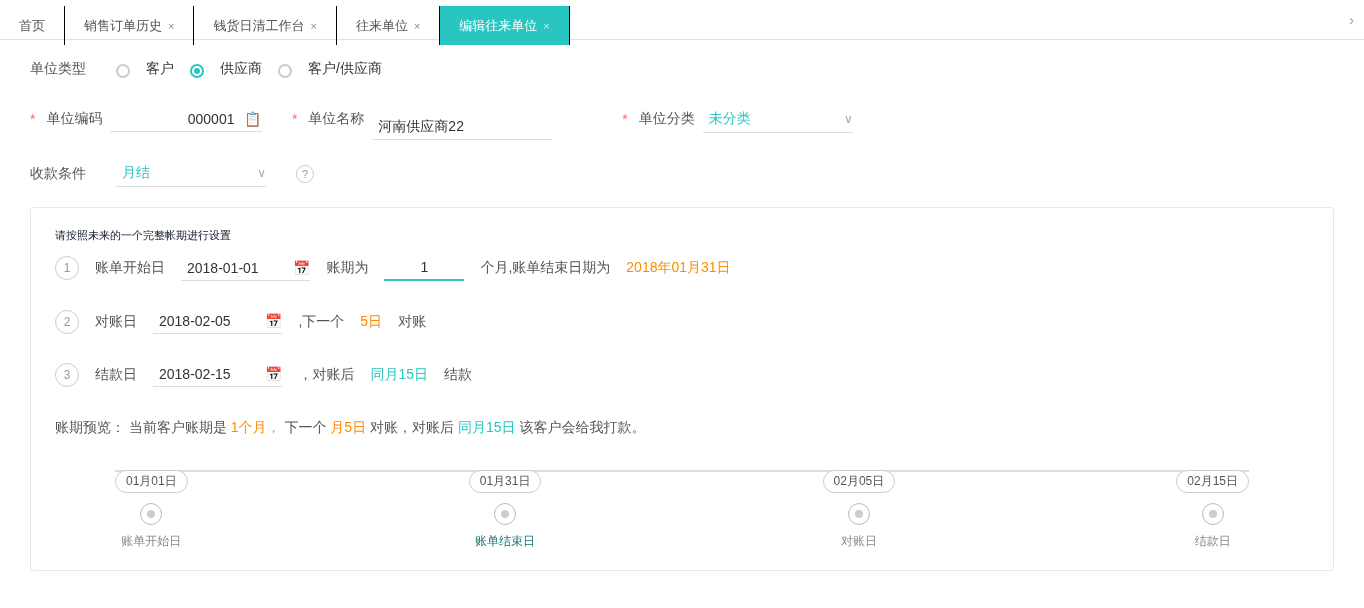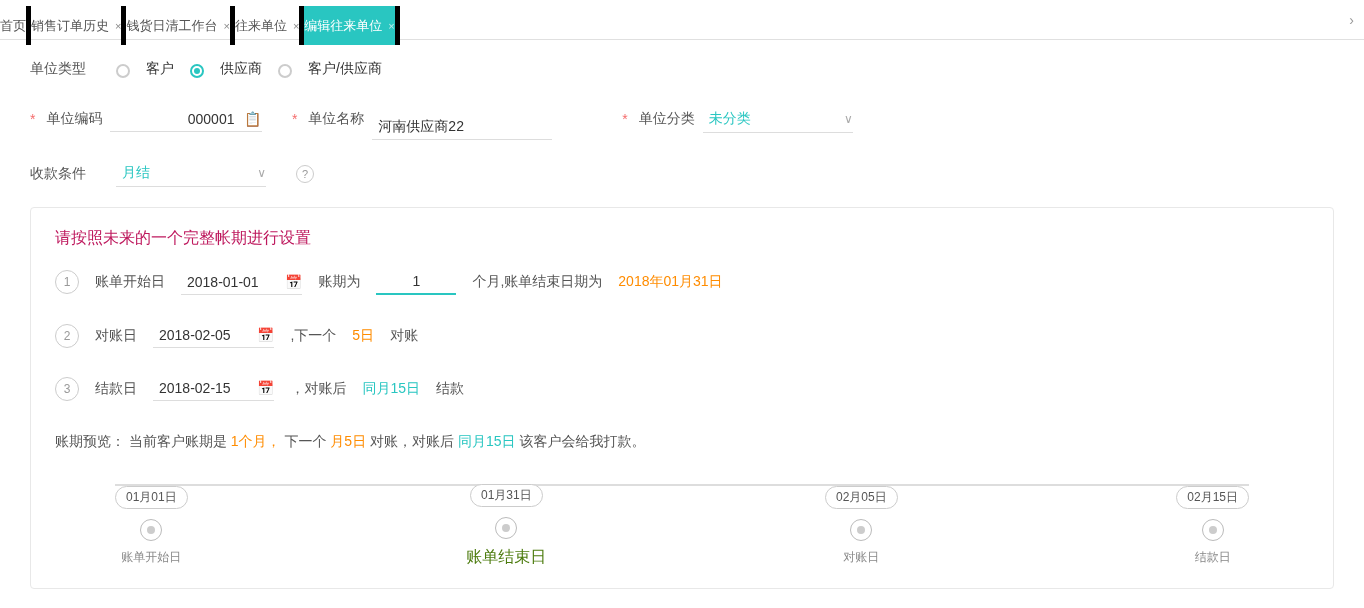--- a/index.html
+++ b/index.html
@@ -10,26 +10,26 @@
       display: flex;
       align-items: center;
       background: #fff;
       border-bottom: 1px solid #e0e0e0;
       height: 40px;
       padding-left: 0;
     }
     .tab-item {
       display: flex;
       align-items: center;
-      padding: 0 0;
+      padding: 0 19px;
       height: 100%;
       cursor: pointer;
       font-size: 13px;
       color: #555;
-      border-right: 5px solid #000000;
+      border-right: 1px solid #000000;
       white-space: nowrap;
       gap: 6px;
       margin-top: 12px;
     }
     .tab-item.active {
       background: #29c6c1;
       color: #fff;
     }
     .tab-close {
       font-size: 11px;
@@ -157,23 +157,23 @@
     }
 
     
     .card {
       border: 1px solid #e8e8e8;
       border-radius: 4px;
       padding: 20px 24px;
       margin-bottom: 20px;
     }
     .card-title {
-      font-size: 16px;
-      color: #be185d;
-      margin-bottom: 20px;
+      font-size: 11px;
+      color: #0f172a;
+      margin-bottom: 12px;
     }
 
     
     .step-row {
       display: flex;
       align-items: center;
       gap: 16px;
       margin-bottom: 28px;
     }
     .step-number {
@@ -189,21 +189,21 @@
       flex-shrink: 0;
     }
     .step-label {
       color: #555;
       white-space: nowrap;
     }
     .date-input-container {
       display: flex;
       align-items: center;
       border-bottom: 1px solid #ddd;
-      gap: 4px;
+      gap: 12px;
     }
     .date-input {
       border: none;
       outline: none;
       padding: 4px 6px;
       font-size: 14px;
       color: #333;
       background: transparent;
       width: 100px;
     }
@@ -402,21 +402,21 @@
               <div style="width:8px;height:8px;border-radius:50%;background:#ccc;"></div>
             </div>
             <div style="font-size:12px;color:#888;">账单开始日</div>
           </div>
 
           <div style="display:flex;flex-direction:column;align-items:center;gap:8px;">
             <div style="border:1px solid #ccc;border-radius:12px;padding:2px 10px;background:#fff;font-size:12px;color:#555;margin-bottom:2px;">01月31日</div>
             <div style="width:22px;height:22px;border-radius:50%;border:1px solid #bbb;background:#fff;display:flex;align-items:center;justify-content:center;">
               <div style="width:8px;height:8px;border-radius:50%;background:#ccc;"></div>
             </div>
-            <div style="font-size:16px;color:#4d7c0f;">账单结束日</div>
+            <div style="font-size:12px;color:#0f766e;">账单结束日</div>
           </div>
 
           <div style="display:flex;flex-direction:column;align-items:center;gap:8px;">
             <div style="border:1px solid #ccc;border-radius:12px;padding:2px 10px;background:#fff;font-size:12px;color:#555;margin-bottom:2px;">02月05日</div>
             <div style="width:22px;height:22px;border-radius:50%;border:1px solid #bbb;background:#fff;display:flex;align-items:center;justify-content:center;">
               <div style="width:8px;height:8px;border-radius:50%;background:#ccc;"></div>
             </div>
             <div style="font-size:12px;color:#888;">对账日</div>
           </div>
 

